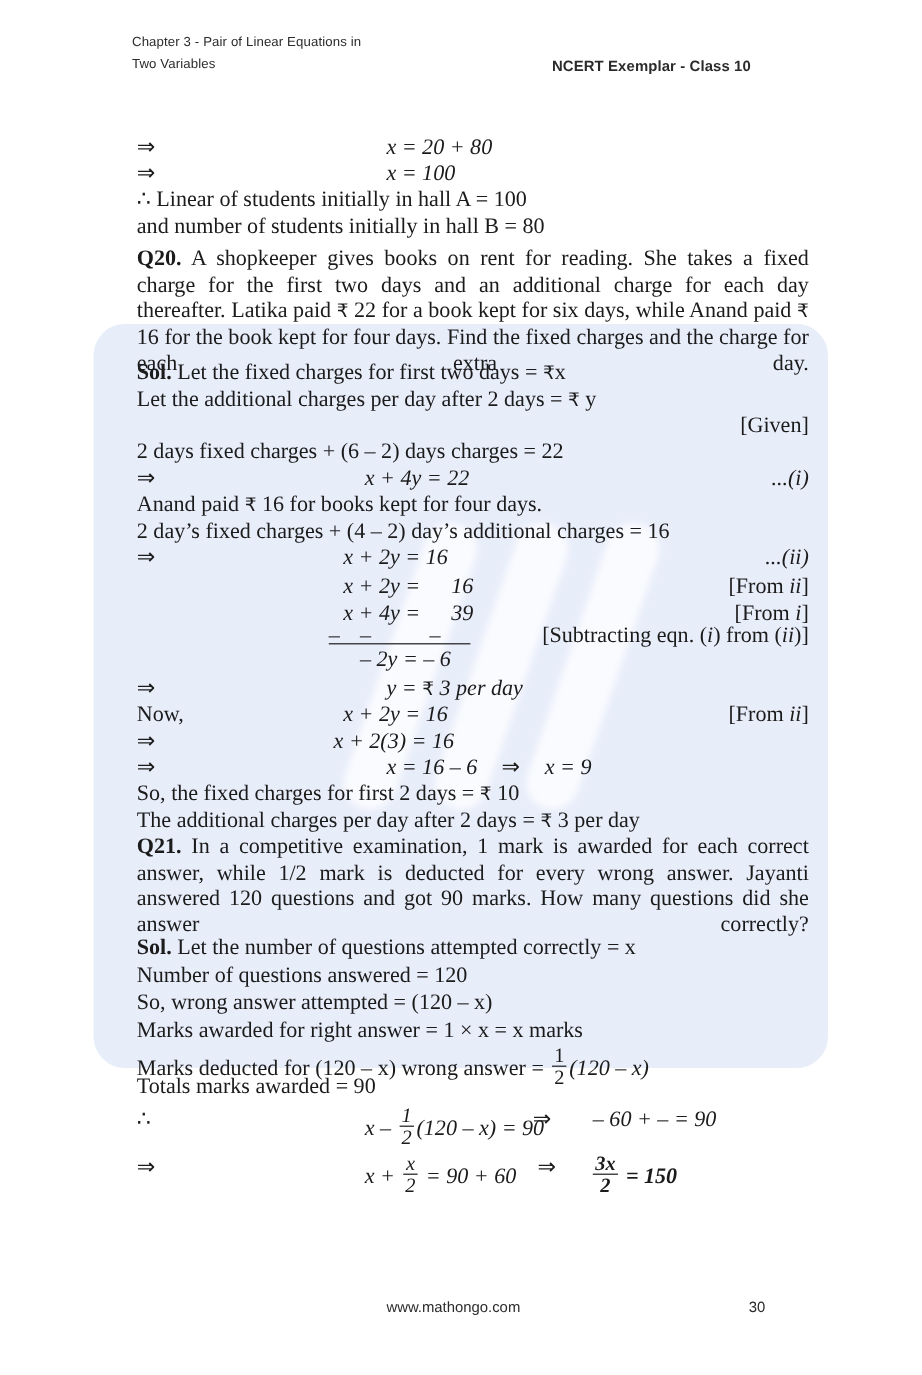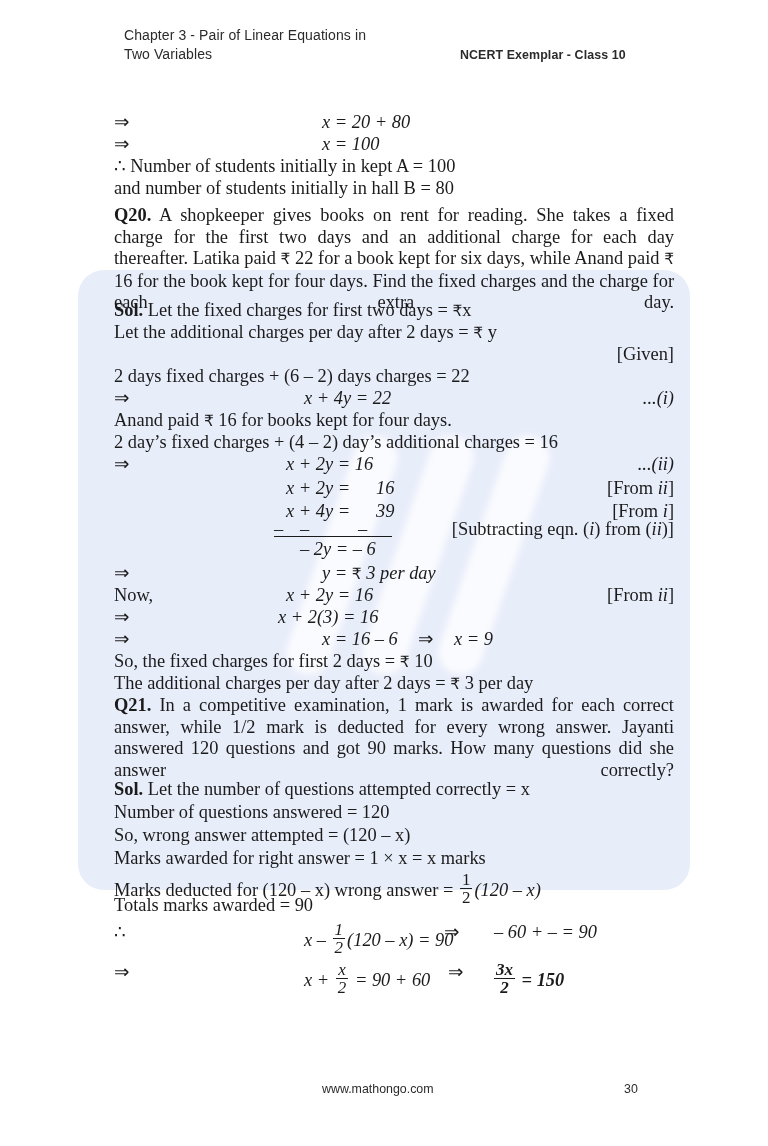--- a/index.html
+++ b/index.html
@@ -12,22 +12,22 @@
     overflow:hidden;
   }
 
   
   .header {
     position:absolute; top:26px; left:0; width:768px; height:56px;
     font-family:"Liberation Sans", sans-serif;
     color:#2b2b2b;
   }
   .header .chapter {
-    position:absolute; left:124px; top:0;
-    font-size:14px; line-height:19px; letter-spacing:.1px;
+    position:absolute; left:110px; top:0;
+    font-size:11px; line-height:19px; letter-spacing:.1px;
     white-space:pre-line;
   }
   .header .book {
     position:absolute; left:460px; top:20px;
     font-size:12.4px; line-height:19px; letter-spacing:.1px;
     font-weight:700;
   }
 
   
   .panel {
@@ -134,21 +134,21 @@
 <div class="content">
 
   <div class="line" style="top:112px;">
     <span>⇒</span>
     <span class="cell it" style="left:208px; top:0;">x = 20 + 80</span>
   </div>
   <div class="line" style="top:134px;">
     <span>⇒</span>
     <span class="cell it" style="left:208px; top:0;">x = 100</span>
   </div>
-  <div class="line" style="top:156px;">∴ Number of students initially in kept A = 100</div>
+  <div class="line" style="top:156px;">∴ Linear of students initially in hall A = 100</div>
   <div class="line" style="top:178px;">and number of students initially in hall B = 80</div>
 
   <div class="line just" style="top:205px; width:560px;">
     <b>Q20.</b>
     <span>A shopkeeper gives books on rent for reading. She takes a fixed charge for the first two days and an additional charge for each day thereafter. Latika paid <span class="rupee">₹</span> 22 for a book kept for six days, while Anand paid <span class="rupee">₹</span> 16 for the book kept for four days. Find the fixed charges and the charge for each extra day.</span>
   </div>
 
   <div class="line" style="top:300px;">
     <b>Sol.</b>
     <span>Let the fixed charges for first two days = <span class="rupee">₹</span>x</span>

